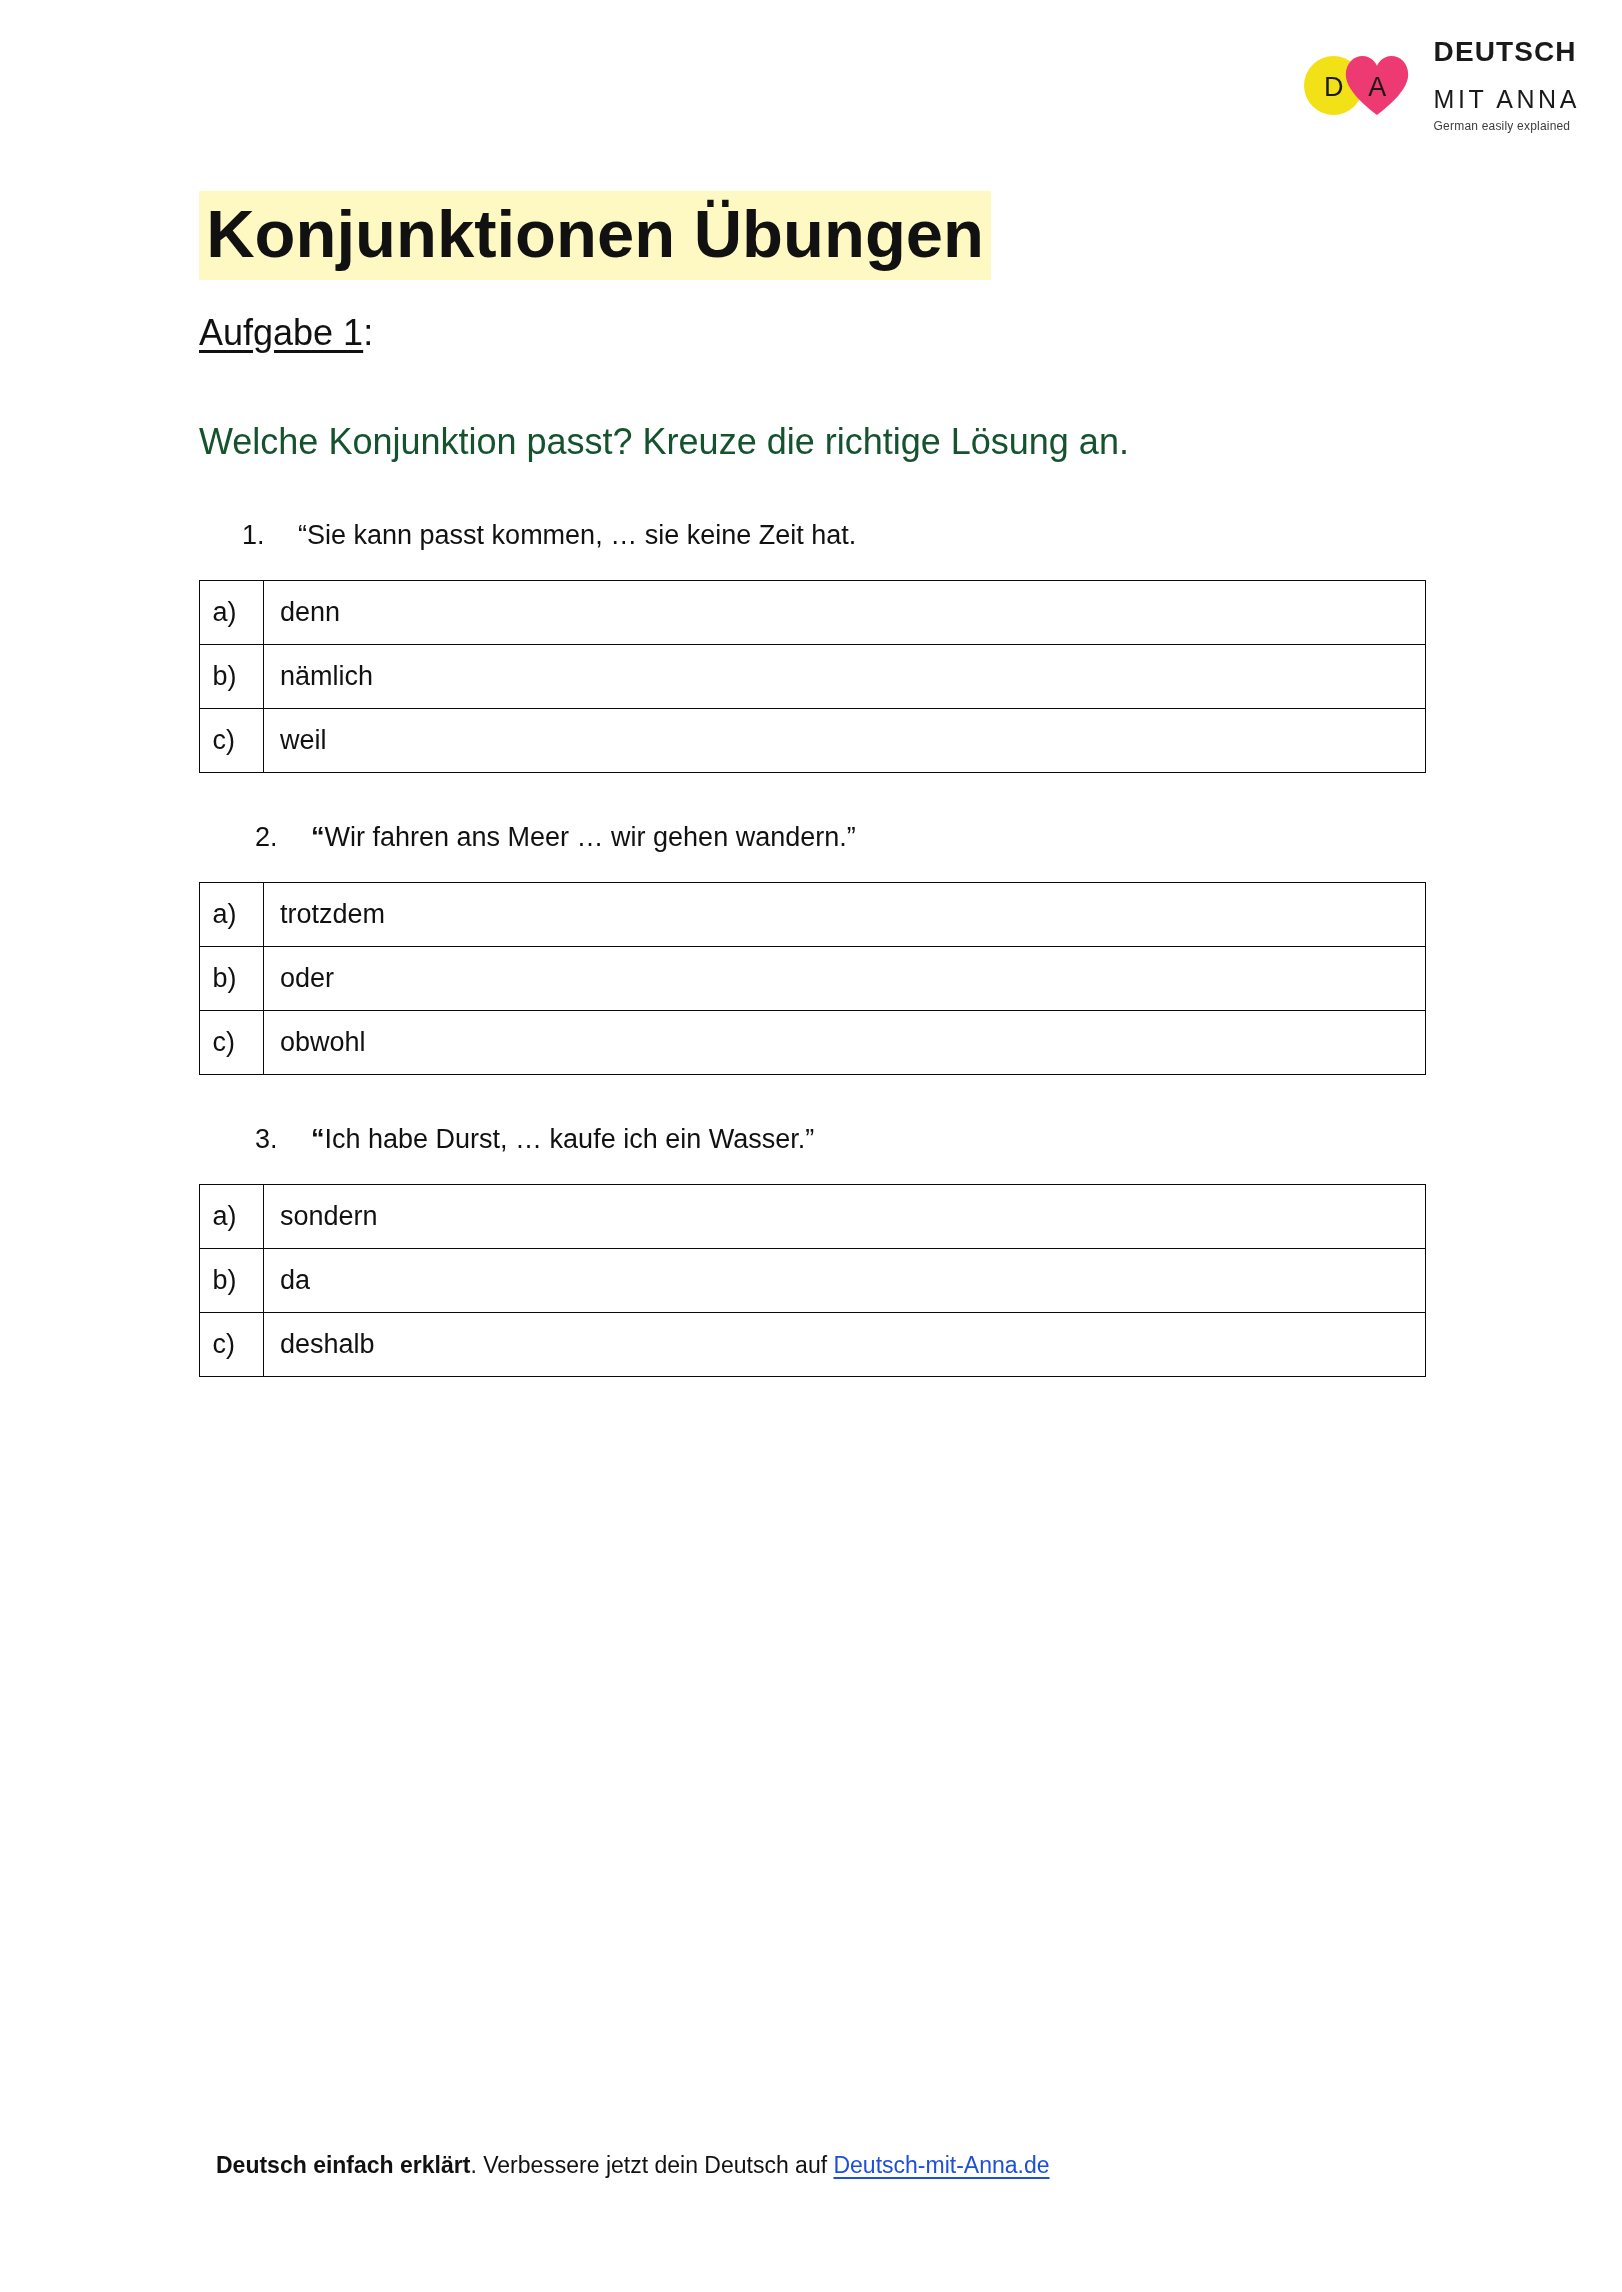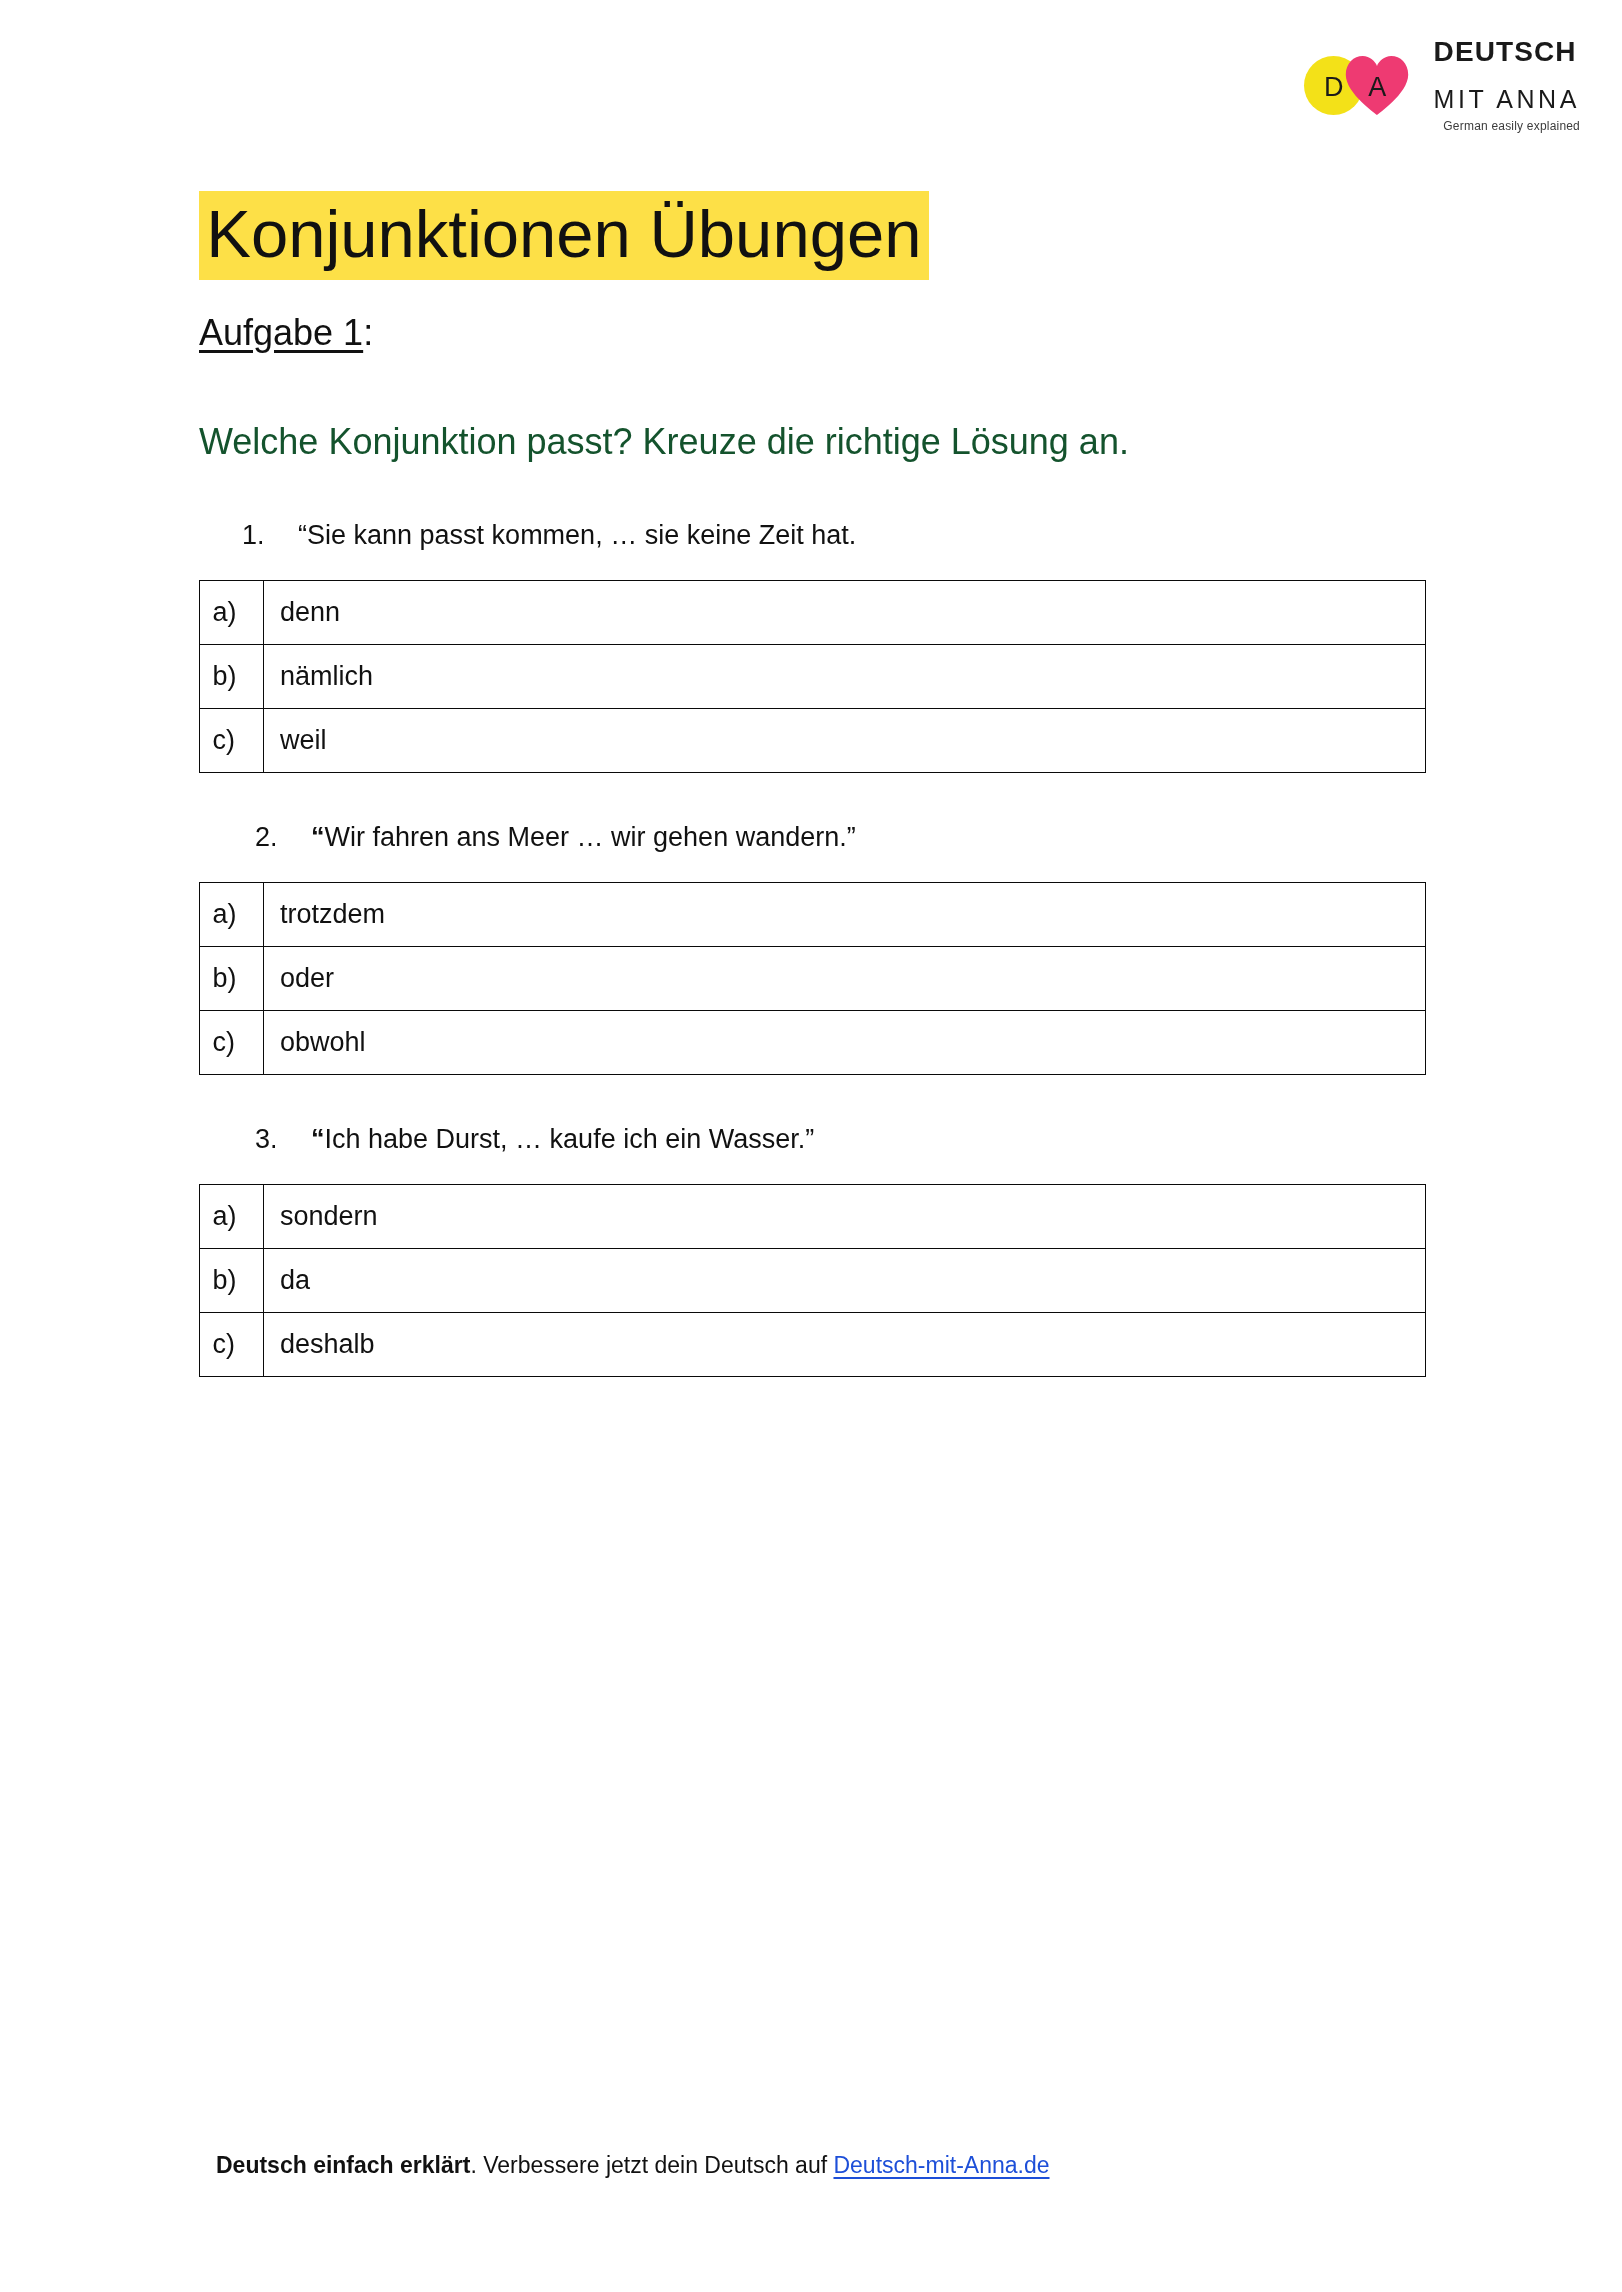--- a/index.html
+++ b/index.html
@@ -82,41 +82,40 @@
     letter-spacing: 3.6px;
     color: #1a1a1a;
     margin-top: 21px;
   }
   .logo-line3 {
     font-size: 12px;
     font-weight: 400;
     color: #3c3c3c;
     margin-top: 8px;
     letter-spacing: 0.2px;
-    text-align: right;
   }
 
   
   .content {
     position: absolute;
     left: 199px;
     top: 0;
     width: 1227px;
   }
 
   .title-wrap {
     margin-top: 193px;
   }
   .doc-title {
     display: inline;
     font-size: 67px;
-    font-weight: 400;
+    font-weight: 700;
     line-height: 1.22;
     color: #111111;
-    background: #fde047;
+    background: #fef9c3;
     padding: 5.4px 7.2px 9px 7.2px;
     box-decoration-break: clone;
     -webkit-box-decoration-break: clone;
   }
 
   .task-heading {
     margin-top: 35px;
     font-size: 36px;
     font-weight: 400;
     color: #111111;

